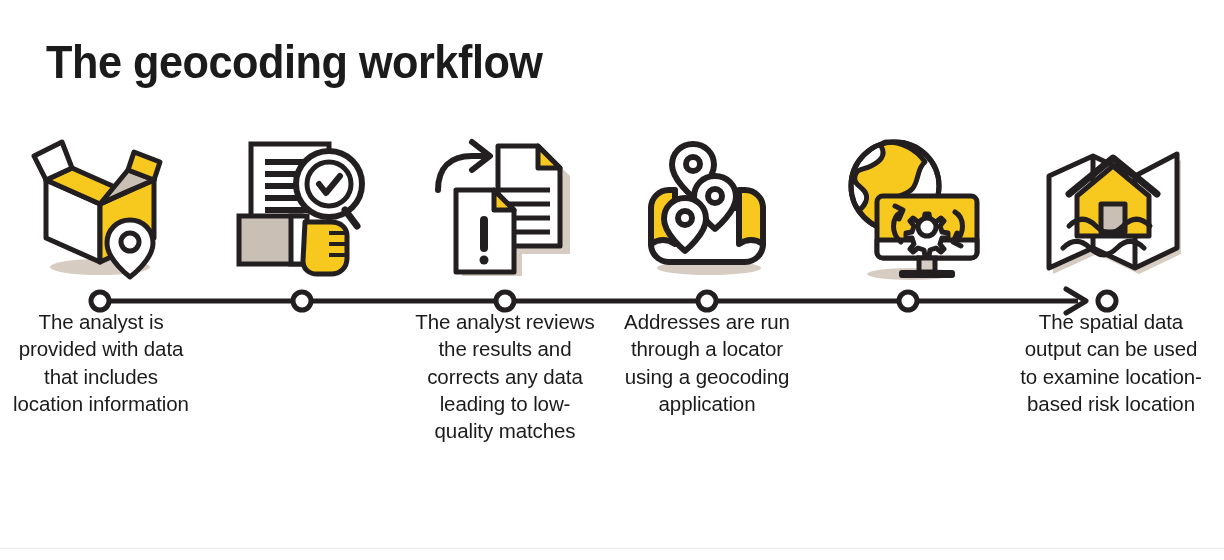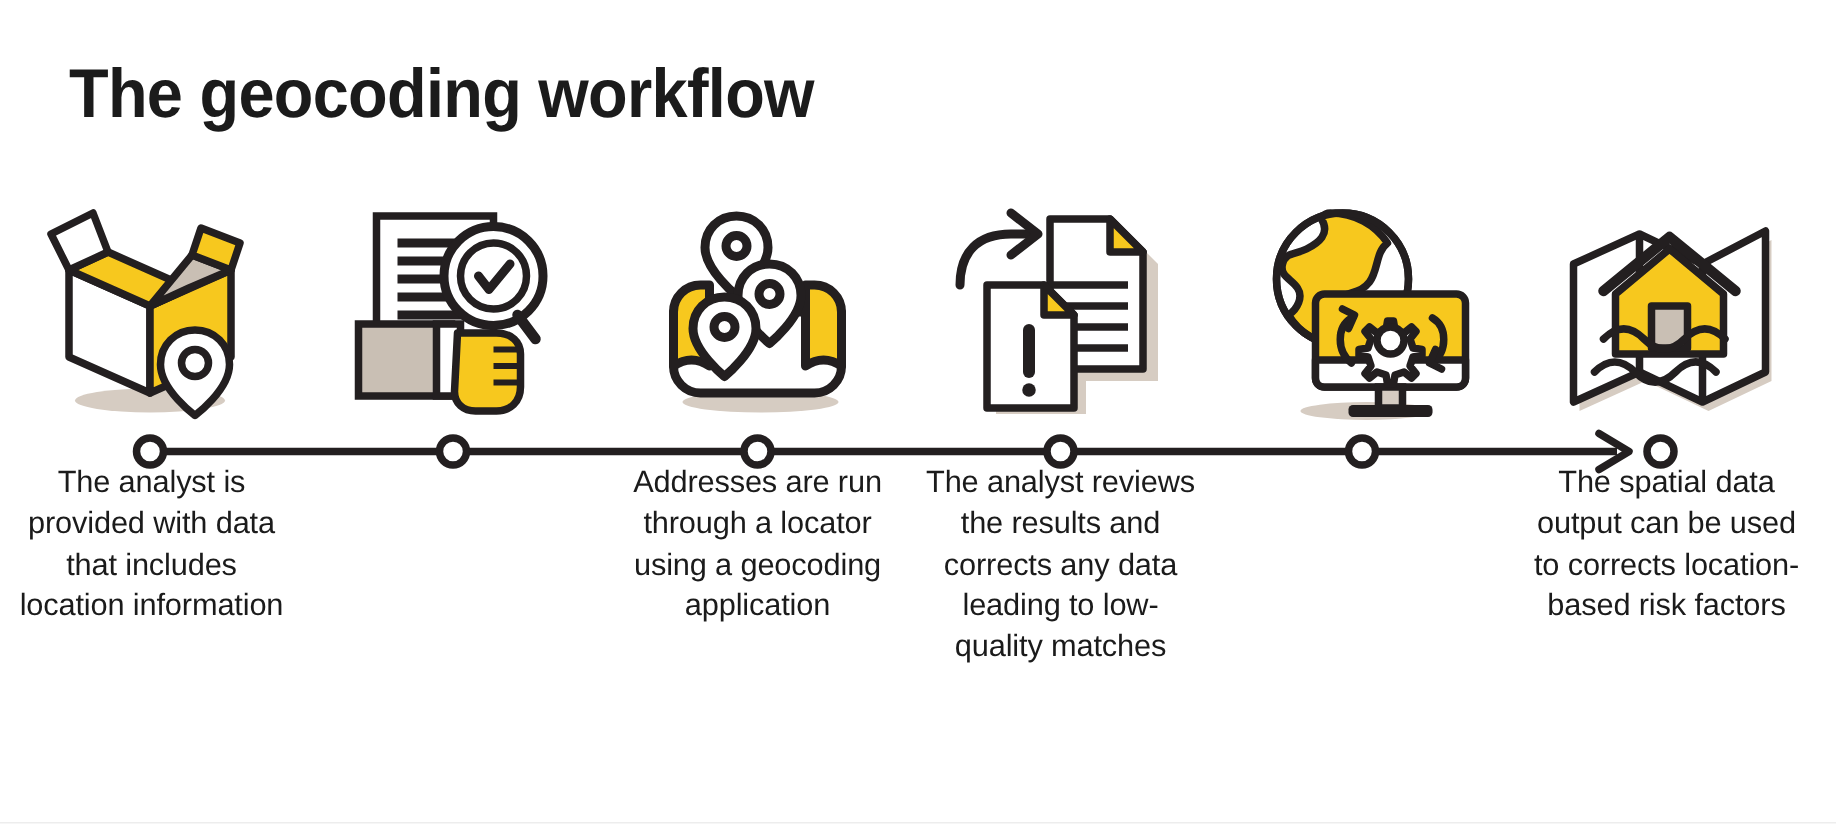--- a/index.html
+++ b/index.html
@@ -153,62 +153,62 @@
           <circle cx="96" cy="48" r="33" fill="#ffffff" stroke="#231F20" stroke-width="6"></circle>
           <circle cx="96" cy="48" r="22" fill="#ffffff" stroke="#231F20" stroke-width="5"></circle>
           <path d="M86 48 l7 9 l14 -17" fill="none" stroke="#231F20" stroke-width="6" stroke-linecap="round" stroke-linejoin="round"></path>
           <line x1="112" y1="74" x2="124" y2="90" stroke="#231F20" stroke-width="7" stroke-linecap="round"></line>
         </svg>
       </div>
     </div>
 
     <div class="step">
       <div class="icon-wrap">
-        <svg width="144" height="146" viewBox="0 0 144 146" xmlns="http://www.w3.org/2000/svg">
-          <ellipse cx="74" cy="132" rx="52" ry="7" fill="#D6CCC2"></ellipse>
-          <path d="M16 72 h112 v36 c0 10 -8 18 -18 18 h-76 c-10 0 -18 -8 -18 -18 z" fill="#ffffff" stroke="#231F20" stroke-width="6" stroke-linejoin="round"></path>
-          <path d="M16 72 c0 -10 8 -18 18 -18 h6 v54 c0 0 -6 -4 -12 -4 c-6 0 -12 4 -12 4 z" fill="#F7C81E" stroke="#231F20" stroke-width="6" stroke-linejoin="round"></path>
-          <path d="M128 72 c0 -10 -8 -18 -18 -18 h-6 v54 c0 0 6 -4 12 -4 c6 0 12 4 12 4 z" fill="#F7C81E" stroke="#231F20" stroke-width="6" stroke-linejoin="round"></path>
-          <g fill="#ffffff" stroke="#231F20" stroke-width="6" stroke-linejoin="round">
-            <path d="M58 8 c-12 0 -21 9 -21 21 0 15 21 32 21 32 s21 -17 21 -32 c0 -12 -9 -21 -21 -21 z"></path>
-            <path d="M80 40 c-12 0 -21 9 -21 21 0 15 21 32 21 32 s21 -17 21 -32 c0 -12 -9 -21 -21 -21 z"></path>
-            <path d="M50 62 c-12 0 -21 9 -21 21 0 15 21 32 21 32 s21 -17 21 -32 c0 -12 -9 -21 -21 -21 z"></path>
-          </g>
-          <g fill="#ffffff" stroke="#231F20" stroke-width="6">
-            <circle cx="58" cy="28" r="7"></circle>
-            <circle cx="80" cy="60" r="7"></circle>
-            <circle cx="50" cy="82" r="7"></circle>
-          </g>
-        </svg>
-      </div>
-      <div class="caption">Addresses are run through a locator using a geocoding application</div>
-    </div>
-
-    <div class="step">
-      <div class="icon-wrap">
         <svg width="146" height="150" viewBox="0 0 146 150" xmlns="http://www.w3.org/2000/svg">
           <path d="M74 22 h42 l22 22 v78 h-64 z" fill="#D6CCC2"></path>
           <path d="M30 66 h40 l20 20 v58 h-60 z" fill="#D6CCC2"></path>
           <path d="M66 14 h40 l22 22 v78 h-62 z" fill="#ffffff" stroke="#231F20" stroke-width="5" stroke-linejoin="round"></path>
           <path d="M106 14 l22 22 h-22 z" fill="#F7C81E" stroke="#231F20" stroke-width="5" stroke-linejoin="round"></path>
           <g stroke="#231F20" stroke-width="5">
             <line x1="68" y1="58" x2="118" y2="58"></line>
             <line x1="68" y1="72" x2="118" y2="72"></line>
             <line x1="68" y1="86" x2="118" y2="86"></line>
             <line x1="68" y1="100" x2="118" y2="100"></line>
           </g>
           <path d="M24 58 h38 l20 20 v62 h-58 z" fill="#ffffff" stroke="#231F20" stroke-width="5" stroke-linejoin="round"></path>
           <path d="M62 58 l20 20 h-20 z" fill="#F7C81E" stroke="#231F20" stroke-width="5" stroke-linejoin="round"></path>
           <line x1="52" y1="88" x2="52" y2="116" stroke="#231F20" stroke-width="8" stroke-linecap="round"></line>
           <circle cx="52" cy="128" r="4.5" fill="#231F20"></circle>
           <path d="M6 58 c0 -22 12 -34 34 -34 h14" fill="none" stroke="#231F20" stroke-width="6" stroke-linecap="round"></path>
           <path d="M40 10 L58 24 L40 38" fill="none" stroke="#231F20" stroke-width="6" stroke-linecap="round" stroke-linejoin="round"></path>
         </svg>
       </div>
       <div class="caption">The analyst reviews the results and corrects any data leading to  low-quality matches</div>
+    </div>
+
+    <div class="step">
+      <div class="icon-wrap">
+        <svg width="144" height="146" viewBox="0 0 144 146" xmlns="http://www.w3.org/2000/svg">
+          <ellipse cx="74" cy="132" rx="52" ry="7" fill="#D6CCC2"></ellipse>
+          <path d="M16 72 h112 v36 c0 10 -8 18 -18 18 h-76 c-10 0 -18 -8 -18 -18 z" fill="#ffffff" stroke="#231F20" stroke-width="6" stroke-linejoin="round"></path>
+          <path d="M16 72 c0 -10 8 -18 18 -18 h6 v54 c0 0 -6 -4 -12 -4 c-6 0 -12 4 -12 4 z" fill="#F7C81E" stroke="#231F20" stroke-width="6" stroke-linejoin="round"></path>
+          <path d="M128 72 c0 -10 -8 -18 -18 -18 h-6 v54 c0 0 6 -4 12 -4 c6 0 12 4 12 4 z" fill="#F7C81E" stroke="#231F20" stroke-width="6" stroke-linejoin="round"></path>
+          <g fill="#ffffff" stroke="#231F20" stroke-width="6" stroke-linejoin="round">
+            <path d="M58 8 c-12 0 -21 9 -21 21 0 15 21 32 21 32 s21 -17 21 -32 c0 -12 -9 -21 -21 -21 z"></path>
+            <path d="M80 40 c-12 0 -21 9 -21 21 0 15 21 32 21 32 s21 -17 21 -32 c0 -12 -9 -21 -21 -21 z"></path>
+            <path d="M50 62 c-12 0 -21 9 -21 21 0 15 21 32 21 32 s21 -17 21 -32 c0 -12 -9 -21 -21 -21 z"></path>
+          </g>
+          <g fill="#ffffff" stroke="#231F20" stroke-width="6">
+            <circle cx="58" cy="28" r="7"></circle>
+            <circle cx="80" cy="60" r="7"></circle>
+            <circle cx="50" cy="82" r="7"></circle>
+          </g>
+        </svg>
+      </div>
+      <div class="caption">Addresses are run through a locator using a geocoding application</div>
     </div>
 
     <div class="step">
       <div class="icon-wrap">
         <svg width="152" height="148" viewBox="0 0 152 148" xmlns="http://www.w3.org/2000/svg">
           <ellipse cx="78" cy="140" rx="44" ry="6" fill="#D6CCC2"></ellipse>
           <circle cx="62" cy="52" r="44" fill="#ffffff" stroke="#231F20" stroke-width="5"></circle>
           <path d="M48 12 c6 10 -2 16 -10 20 c-8 4 -14 2 -16 10 c-2 8 6 10 10 16 c4 6 0 14 -6 18
                    c7 12 20 20 36 20 c6 -12 2 -22 -4 -30 c8 -6 16 -4 22 -12 c6 -8 4 -20 12 -26
                    c-8 -12 -22 -20 -38 -20 c-2 0 -4 0 -6 4 z" fill="#F7C81E" stroke="#231F20" stroke-width="5" stroke-linejoin="round"></path>
@@ -239,19 +239,19 @@
           <path d="M14 40 L58 20 L100 40 L142 18 L142 112 L100 132 L58 112 L14 132 Z" fill="#ffffff" stroke="#231F20" stroke-width="5" stroke-linejoin="round"></path>
           <path d="M58 20 L58 112" fill="none" stroke="#231F20" stroke-width="5" stroke-linejoin="round"></path>
           <path d="M100 40 L100 132" fill="none" stroke="#231F20" stroke-width="5" stroke-linejoin="round"></path>
           <path d="M42 60 L78 30 L114 60 L114 100 L42 100 Z" fill="#F7C81E" stroke="#231F20" stroke-width="5" stroke-linejoin="round"></path>
           <path d="M34 58 L78 22 L122 58" fill="none" stroke="#231F20" stroke-width="7" stroke-linecap="round" stroke-linejoin="round"></path>
           <path d="M66 96 v-28 h24 v28 z" fill="#C9BFB4" stroke="#231F20" stroke-width="5" stroke-linejoin="round"></path>
           <path d="M34 90 c9 -9 18 -9 27 0 c9 9 18 9 27 0 c9 -9 18 -9 27 0" fill="none" stroke="#231F20" stroke-width="5" stroke-linecap="round"></path>
           <path d="M28 112 c9 -9 18 -9 27 0 c9 9 18 9 27 0 c9 -9 18 -9 27 0" fill="none" stroke="#231F20" stroke-width="5" stroke-linecap="round"></path>
         </svg>
       </div>
-      <div class="caption">The spatial data output can be used to corrects location-based risk factors</div>
+      <div class="caption">The spatial data output can be used to examine location-based risk location</div>
     </div>
 
   </div>
 
   <div class="footer-rule"></div>
 </div>
 
 </body></html>

